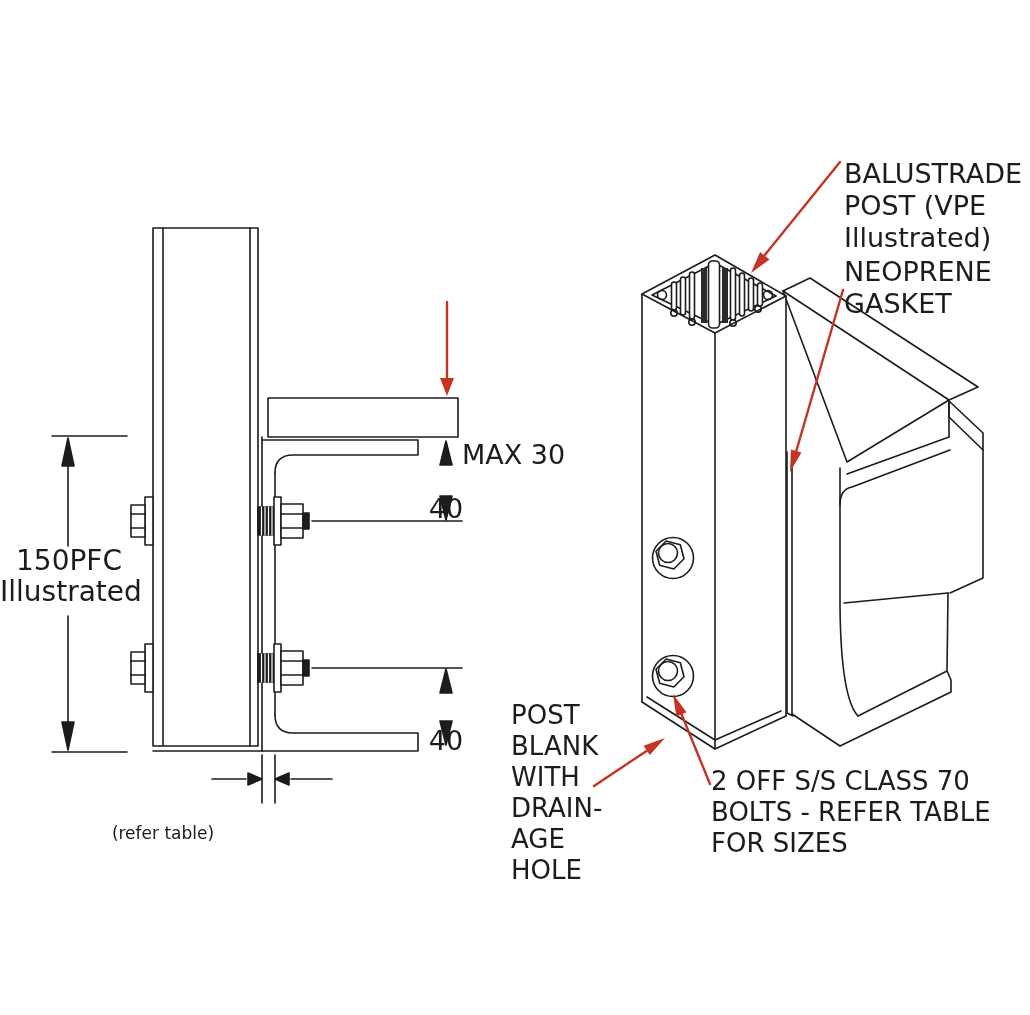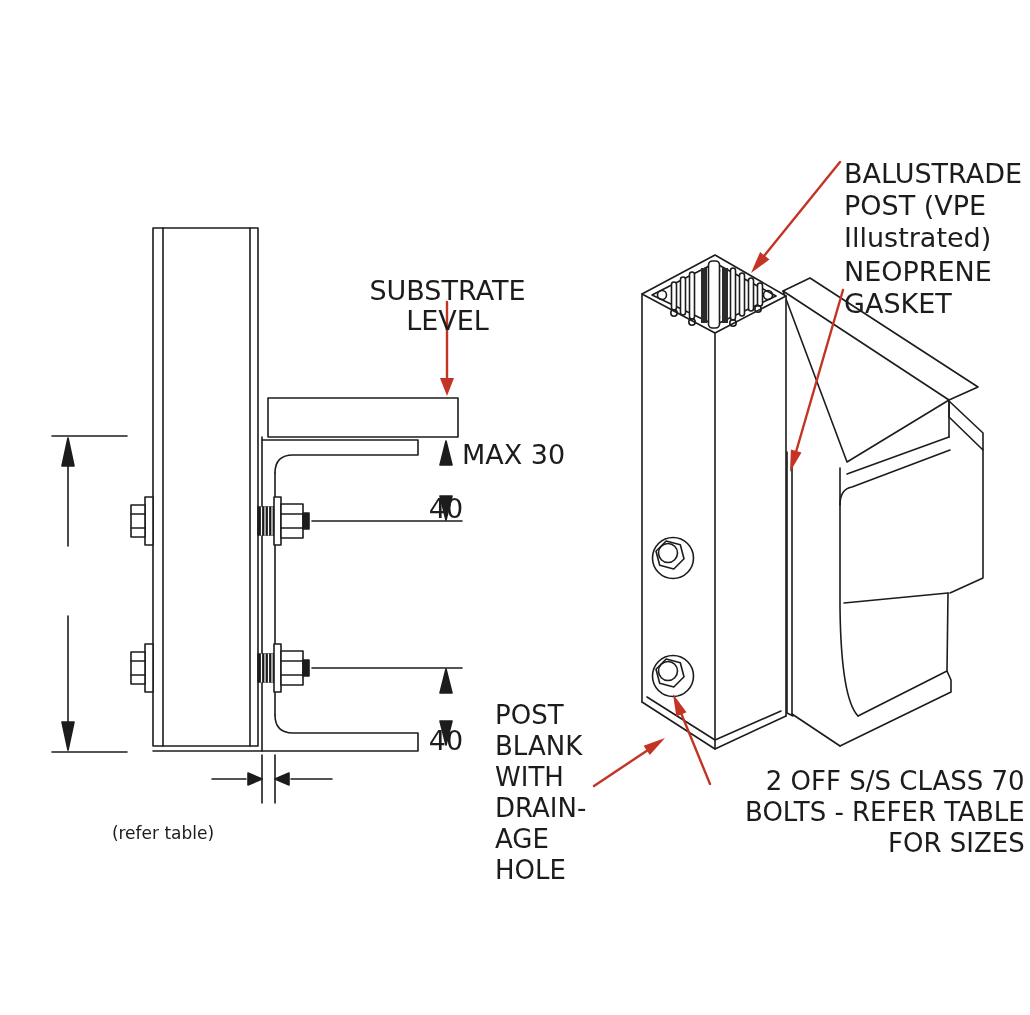--- a/index.html
+++ b/index.html
@@ -163,44 +163,44 @@
   <g stroke="#c43425">
     <path d="M594,786 L648,750" stroke-width="2.4"></path>
     <path d="M665,738 L649.8,754.9 L643.6,745.7 Z" fill="#c43425" stroke="none"></path>
   </g>
   <g stroke="#c43425">
     <path d="M710,784 L681,713" stroke-width="2.4"></path>
     <path d="M673,694 L686.5,712.2 L676.3,716.4 Z" fill="#c43425" stroke="none"></path>
   </g>
 </svg>
 
-<div class="lbl ctr fs27" style="left:360px;top:244px;width:175px;">SUBSTRATE
-LEVEL</div>
 
 <div class="lbl fs27" style="left:462px;top:408px;">MAX 30</div>
 
 <div class="lbl ctr fs27" style="left:424px;top:462px;width:44px;">40</div>
 
 <div class="lbl ctr fs27" style="left:424px;top:694px;width:44px;">40</div>
 
+<div class="lbl ctr fs28" style="left:0px;top:546px;width:138px;">150PFC
+Illustrated</div>
 
 
 <div class="lbl ctr fs20" style="left:83px;top:824px;width:160px;">(refer table)</div>
 
 <div class="lbl fs27 lh32" style="left:844px;top:126px;">BALUSTRADE
 POST (VPE
 Illustrated)</div>
 
 <div class="lbl fs27 lh32" style="left:844px;top:224px;">NEOPRENE
 GASKET</div>
 
-<div class="lbl fs26" style="left:495px;top:700px;">POST
+<div class="lbl fs26" style="left:511px;top:700px;">POST
 BLANK
 WITH
 DRAIN-
 AGE
 HOLE</div>
 
-<div class="lbl fs26" style="left:745px;top:766px;text-align:right;">2 OFF S/S CLASS 70
+<div class="lbl fs26" style="left:711px;top:766px;">2 OFF S/S CLASS 70
 BOLTS - REFER TABLE
 FOR SIZES</div>
 
 </div>
 
 </body></html>

